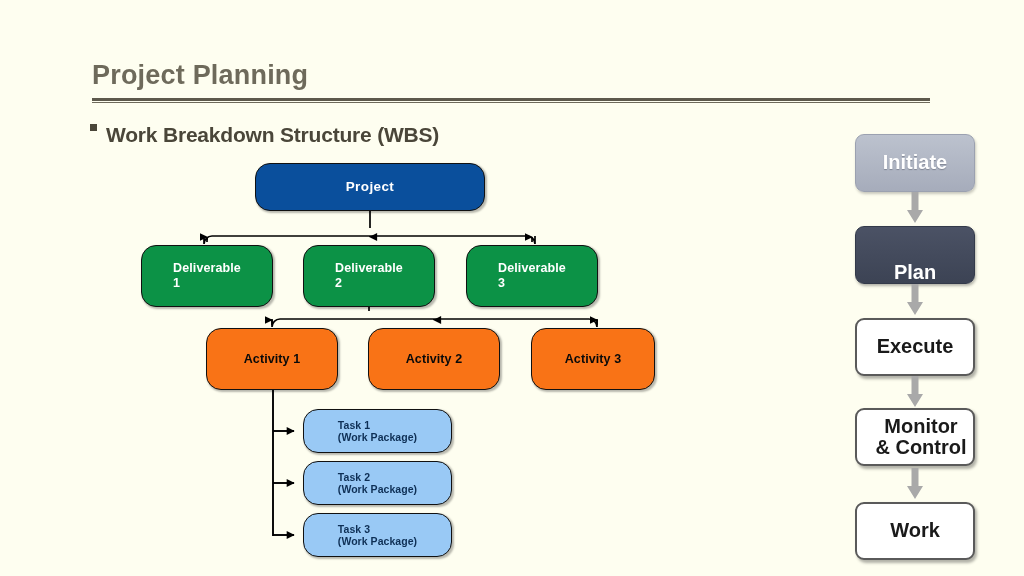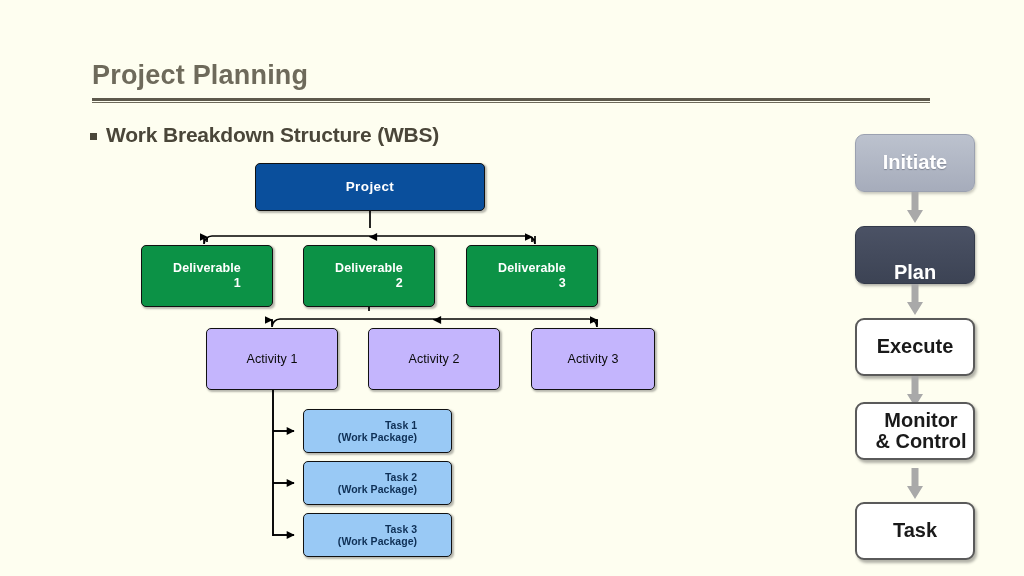--- a/index.html
+++ b/index.html
@@ -36,21 +36,20 @@
     border-bottom: 1px solid #6E6A5B;
     box-sizing: border-box;
   }
 
   
   #bullet-heading {
     position: absolute;
     left: 90px;
     top: 123px;
     display: flex;
-    align-items: center;
     gap: 9px;
     white-space: nowrap;
   }
   #bullet-marker {
     width: 7px;
     height: 7px;
     background: #4A4639;
     display: inline-block;
     position: relative;
     top: 1px;
@@ -75,48 +74,48 @@
     left: 0;
     top: 0;
     width: 720px;
     height: 576px;
   }
 
   .node {
     position: absolute;
     box-sizing: border-box;
     border: 1.6px solid #111;
-    border-radius: 5px;
+    border-radius: 15px;
     display: flex;
     align-items: center;
     justify-content: center;
-    text-align: right;
+    text-align: left;
     line-height: 1.18;
     box-shadow: 1.5px 1.5px 2px rgba(0,0,0,0.28);
   }
 
   .node-project {
     background: #0A4F9C;
     color: #FFFFFF;
     font-size: 13.5px;
     font-weight: bold;
     letter-spacing: 0.4px;
   }
   .node-deliverable {
     background: #0C9246;
     color: #FFFFFF;
     font-size: 12.5px;
     font-weight: bold;
     letter-spacing: 0.1px;
   }
   .node-activity {
-    background: #c4b5fd;
+    background: #f97316;
     color: #0A0A0A;
     font-size: 12.5px;
-    font-weight: normal;
+    font-weight: bold;
     letter-spacing: 0.1px;
   }
   .node-task {
     background: #99C9F5;
     color: #0E2F55;
     font-size: 10.5px;
     font-weight: bold;
     letter-spacing: 0.05px;
   }
 
@@ -171,21 +170,21 @@
   }
   .phase-plain {
     background: #FFFFFF;
     color: #1A1A1A;
     border: 2px solid #5A5A5A;
     box-shadow: 2px 2.5px 3px rgba(0,0,0,0.3);
   }
   #phase-initiate { top: 0px; }
   #phase-plan     { top: 92px; }
   #phase-execute  { top: 184px; }
-  #phase-monitor  { top: 268px; padding-left: 12px; }
+  #phase-monitor  { top: 274px; padding-left: 12px; }
   #phase-close    { top: 368px; }
 
   .flow-arrow {
     position: absolute;
     left: 52px;
     width: 16px;
     height: 34px;
   }
   #flow-arrow-1 { top: 58px; }
   #flow-arrow-2 { top: 150px; }
@@ -347,15 +346,15 @@
     </span>
   </div>
 
   <div class="flow-arrow" id="flow-arrow-4">
     <svg viewBox="0 0 16 34" width="16" height="34" aria-hidden="true">
       <path d="M 4.5 0 L 11.5 0 L 11.5 18 L 16 18 L 8 31 L 0 18 L 4.5 18 Z" fill="#A9A9A9"></path>
     </svg>
   </div>
 
   <div class="phase phase-plain" id="phase-close">
-    <span>Task</span>
+    <span>Work</span>
   </div>
 </div>
 
 </body></html>

